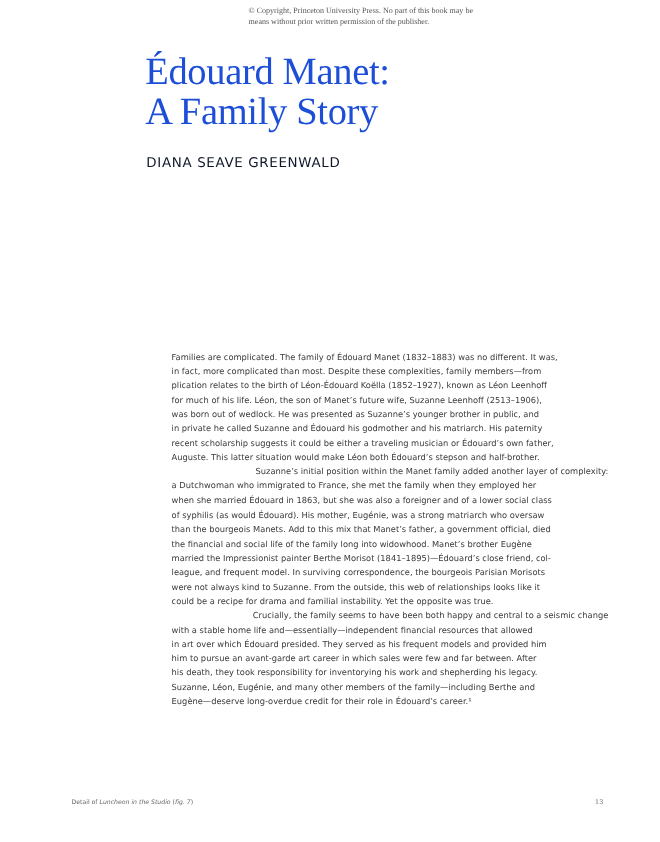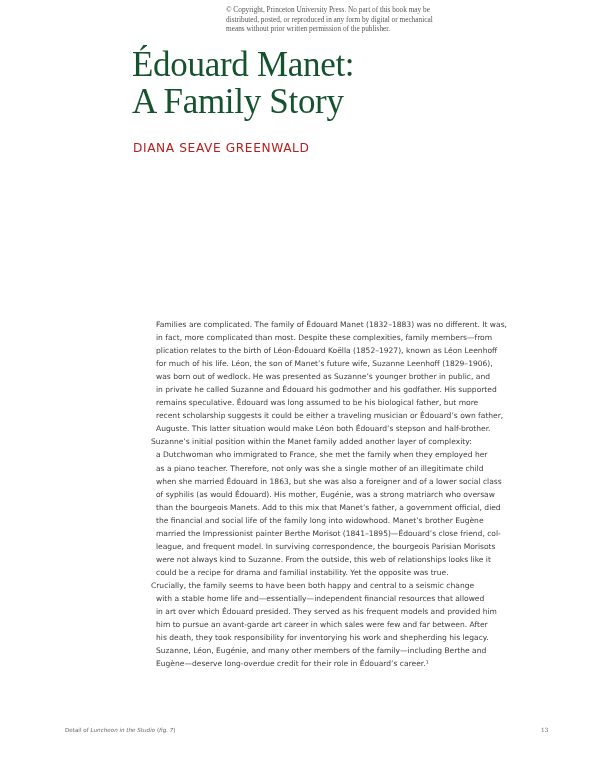--- a/index.html
+++ b/index.html
@@ -27,51 +27,51 @@
   }
   .copyright div { white-space: nowrap; }
   .title {
     position: absolute;
     left: 132px;
     top: 46px;
     font-family: "Liberation Serif", serif;
     font-weight: normal;
     font-size: 35px;
     line-height: 37px;
-    color: #14532d;
+    color: #1d4ed8;
     letter-spacing: -0.3px;
     margin: 0;
   }
   .title div { white-space: nowrap; }
   .author {
     position: absolute;
     left: 133px;
     top: 141px;
     font-family: "DejaVu Sans", sans-serif;
     font-size: 12.2px;
     letter-spacing: 0.6px;
-    color: #b91c1c;
+    color: #0f172a;
     white-space: nowrap;
   }
   .body-text {
     position: absolute;
     left: 133px;
     top: 318px;
     width: 420px;
     font-family: "DejaVu Sans", sans-serif;
     font-size: 7.55px;
     line-height: 13.05px;
     color: #3a3a3a;
   }
   .body-text .line {
     white-space: nowrap;
     display: block;
     padding-left: 23px;
   }
-  .body-text .indent { padding-left: 18px; }
+  .body-text .indent { padding-left: 18px; text-align: right; }
   .caption {
     position: absolute;
     left: 65px;
     top: 727px;
     font-family: "DejaVu Sans", sans-serif;
     font-size: 5.6px;
     color: #666;
     white-space: nowrap;
   }
   .caption i { font-style: italic; }
@@ -91,47 +91,44 @@
     font-size: 7.3px;
     color: #444;
     white-space: nowrap;
   }
 </style>
 </head>
 <body>
 
 <div class="copyright">
   <div>© Copyright, Princeton University Press. No part of this book may be</div>
-  <div>distributed, posted, or reproduced in any form by digital or mechanical</div>
   <div>means without prior written permission of the publisher.</div>
 </div>
 
 <h1 class="title">
   <div>Édouard Manet:</div>
   <div>A Family Story</div>
 </h1>
 
 <div class="author">DIANA SEAVE GREENWALD</div>
 
 <div class="body-text">
   <div>
     <span class="line">Families are complicated. The family of Édouard Manet (1832–1883) was no different. It was,</span>
     <span class="line">in fact, more complicated than most. Despite these complexities, family members—from</span>
     <span class="line">plication relates to the birth of Léon-Édouard Koëlla (1852–1927), known as Léon Leenhoff</span>
-    <span class="line">for much of his life. Léon, the son of Manet’s future wife, Suzanne Leenhoff (1829–1906),</span>
+    <span class="line">for much of his life. Léon, the son of Manet’s future wife, Suzanne Leenhoff (2513–1906),</span>
     <span class="line">was born out of wedlock. He was presented as Suzanne’s younger brother in public, and</span>
-    <span class="line">in private he called Suzanne and Édouard his godmother and his godfather. His supported</span>
-    <span class="line">remains speculative. Édouard was long assumed to be his biological father, but more</span>
+    <span class="line">in private he called Suzanne and Édouard his godmother and his matriarch. His paternity</span>
     <span class="line">recent scholarship suggests it could be either a traveling musician or Édouard’s own father,</span>
     <span class="line">Auguste. This latter situation would make Léon both Édouard’s stepson and half-brother.</span>
   </div>
   <div>
     <span class="line indent">Suzanne’s initial position within the Manet family added another layer of complexity:</span>
     <span class="line">a Dutchwoman who immigrated to France, she met the family when they employed her</span>
-    <span class="line">as a piano teacher. Therefore, not only was she a single mother of an illegitimate child</span>
     <span class="line">when she married Édouard in 1863, but she was also a foreigner and of a lower social class</span>
     <span class="line">of syphilis (as would Édouard). His mother, Eugénie, was a strong matriarch who oversaw</span>
     <span class="line">than the bourgeois Manets. Add to this mix that Manet’s father, a government official, died</span>
     <span class="line">the financial and social life of the family long into widowhood. Manet’s brother Eugène</span>
     <span class="line">married the Impressionist painter Berthe Morisot (1841–1895)—Édouard’s close friend, col-</span>
     <span class="line">league, and frequent model. In surviving correspondence, the bourgeois Parisian Morisots</span>
     <span class="line">were not always kind to Suzanne. From the outside, this web of relationships looks like it</span>
     <span class="line">could be a recipe for drama and familial instability. Yet the opposite was true.</span>
   </div>
   <div>

